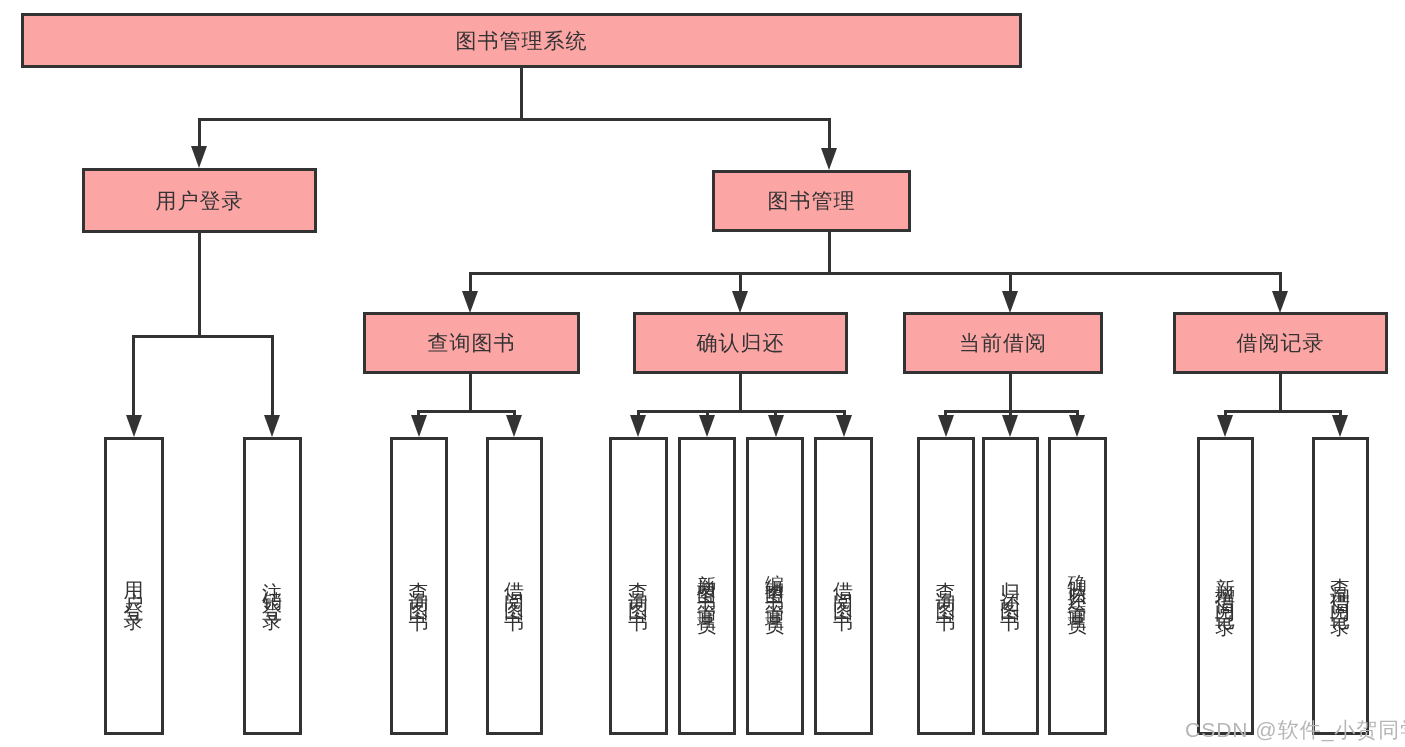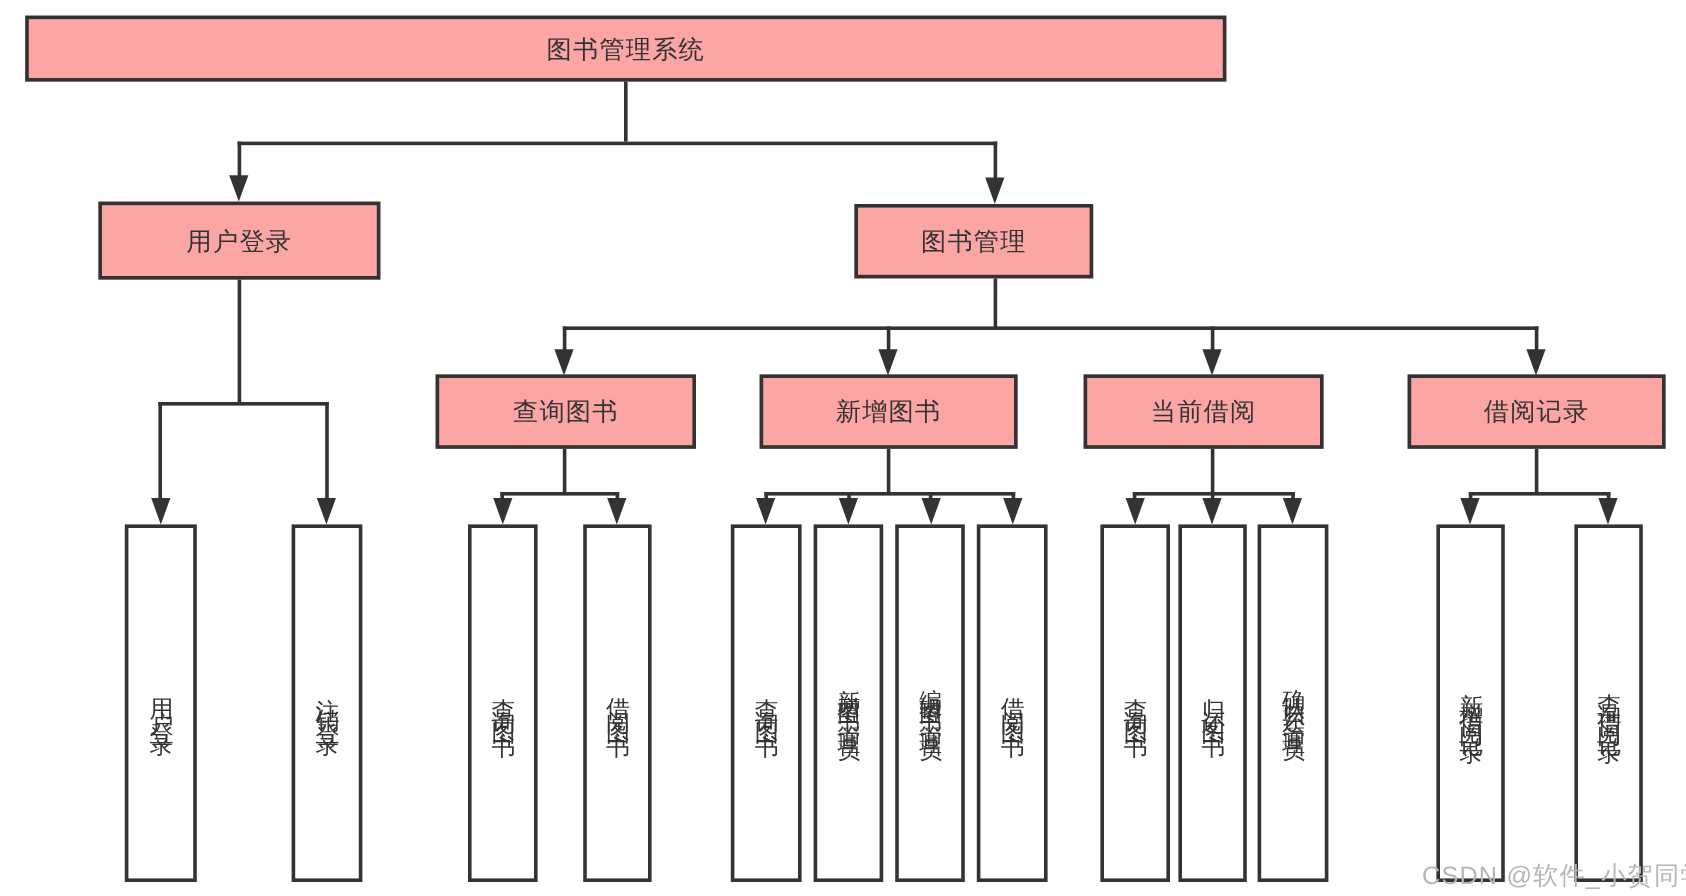--- a/index.html
+++ b/index.html
@@ -63,21 +63,21 @@
   <div class="v" style="left:469px;top:272px;height:21px"></div>
   <div class="arr" style="left:462px;top:291px"></div>
   <div class="v" style="left:739px;top:272px;height:21px"></div>
   <div class="arr" style="left:732px;top:291px"></div>
   <div class="v" style="left:1009px;top:272px;height:21px"></div>
   <div class="arr" style="left:1002px;top:291px"></div>
   <div class="v" style="left:1279px;top:272px;height:21px"></div>
   <div class="arr" style="left:1272px;top:291px"></div>
 
   <div class="box" style="left:363px;top:312px;width:217px;height:62px">查询图书</div>
-  <div class="box" style="left:633px;top:312px;width:215px;height:62px">新增图书</div>
+  <div class="box" style="left:633px;top:312px;width:215px;height:62px">确认归还</div>
   <div class="box" style="left:903px;top:312px;width:200px;height:62px">当前借阅</div>
   <div class="box" style="left:1173px;top:312px;width:215px;height:62px">借阅记录</div>
 
   <div class="v" style="left:469px;top:374px;height:38px"></div>
   <div class="h" style="left:417px;top:410px;width:99px"></div>
   <div class="v" style="left:739px;top:374px;height:38px"></div>
   <div class="h" style="left:637px;top:410px;width:209px"></div>
   <div class="v" style="left:1009px;top:374px;height:38px"></div>
   <div class="h" style="left:944px;top:410px;width:135px"></div>
   <div class="v" style="left:1279px;top:374px;height:38px"></div>

